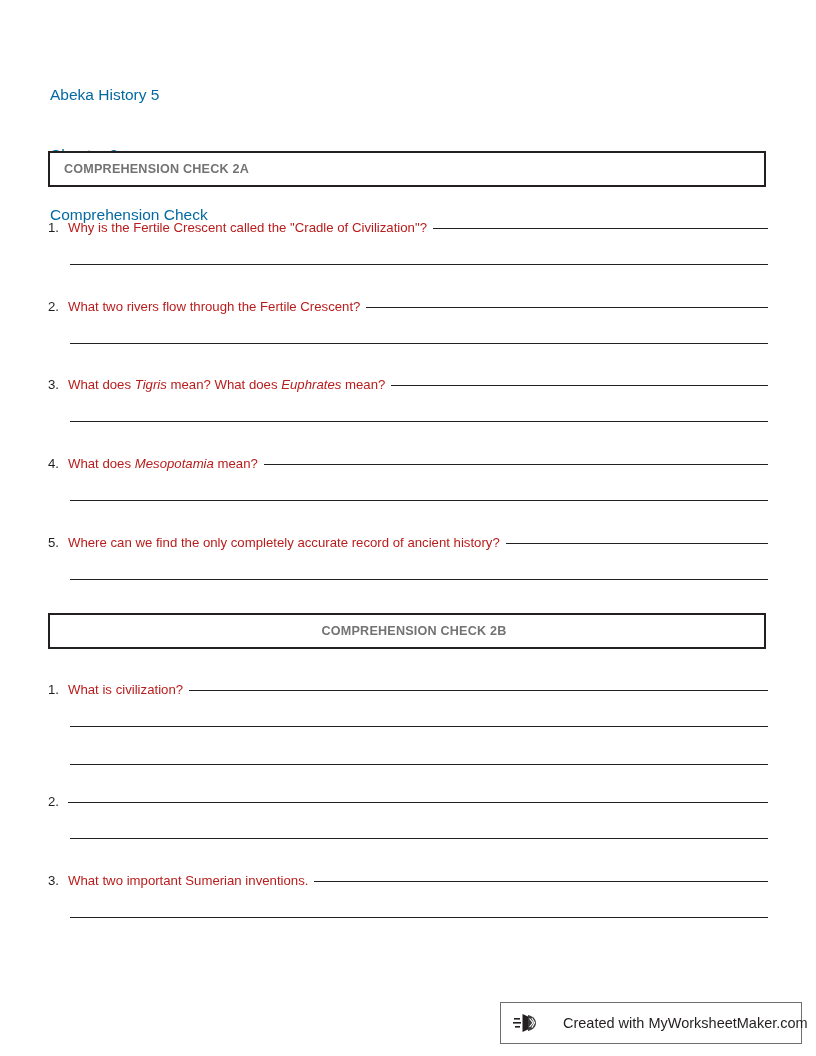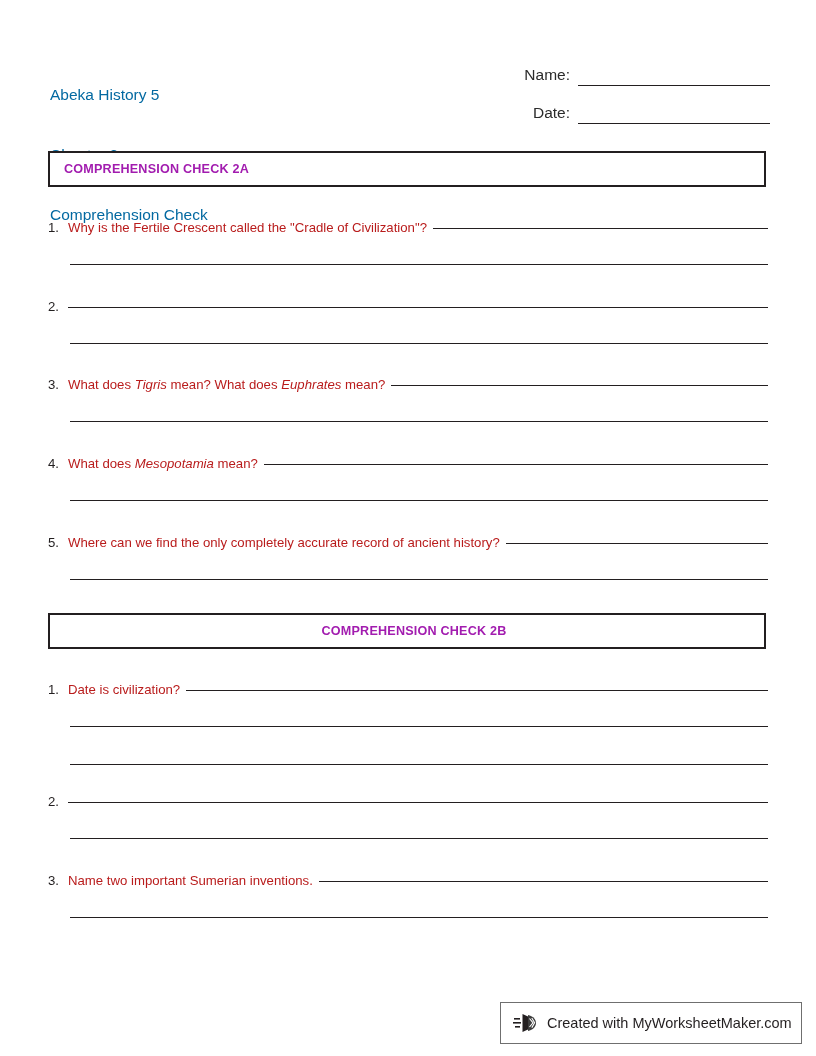--- a/index.html
+++ b/index.html
@@ -69,21 +69,21 @@
     background: #ffffff;
     box-sizing: border-box;
     display: flex;
     align-items: center;
   }
   .section-box .section-label {
     padding-left: 14px;
     font-size: 12.6px;
     font-weight: bold;
     letter-spacing: 0.2px;
-    color: #a21caf;
+    color: #737373;
   }
 
   
   .question {
     position: absolute;
     left: 48px;
     width: 720px;
   }
   .q-line1 {
     display: flex;
@@ -131,62 +131,53 @@
     align-items: center;
   }
   .footer-logo {
     margin-left: 12px;
     width: 26px;
     height: 26px;
     flex: 0 0 26px;
     display: block;
   }
   .footer-text {
-    margin-left: 8px;
+    margin-left: 24px;
     font-size: 14.5px;
     color: #231f20;
     white-space: nowrap;
   }
 </style>
 </head>
 <body>
 
 <div class="header">
   <div class="header-title">
     <span class="line">Abeka History 5</span>
     <span class="line">Chapter 2</span>
     <span class="line">Comprehension Check</span>
   </div>
 
-  <div class="namedate">
-    <div class="nd-row">
-      <span class="nd-label">Name:</span>
-      <span class="nd-rule"></span>
-    </div>
-    <div class="nd-row">
-      <span class="nd-label">Date:</span>
-      <span class="nd-rule"></span>
-    </div>
-  </div>
 </div>
 
 <div id="body-root">
     <div class="section-box" style="top: 151px;">
       <span class="section-label">COMPREHENSION CHECK 2A</span>
     </div>
     <div class="question" style="top: 220px;">
       <div class="q-line1">
         <span class="q-num">1.</span>
         <span class="q-text">Why is the Fertile Crescent called the "Cradle of Civilization"?</span>
         <span class="q-rule"></span>
       </div>
     </div>
     <div class="question" style="top: 299px;">
       <div class="q-line1">
         <span class="q-num">2.</span>
+        <span class="q-text">What two rivers flow through the Fertile Crescent?</span>
         <span class="q-rule"></span>
       </div>
     </div>
     <div class="question" style="top: 377px;">
       <div class="q-line1">
         <span class="q-num">3.</span>
         <span class="q-text">What does <i>Tigris</i> mean? What does <i>Euphrates</i> mean?</span>
         <span class="q-rule"></span>
       </div>
     </div>
@@ -203,34 +194,34 @@
         <span class="q-text">Where can we find the only completely accurate record of ancient history?</span>
         <span class="q-rule"></span>
       </div>
     </div>
     <div class="section-box" style="top: 613px; justify-content: center;">
       <span class="section-label">COMPREHENSION CHECK 2B</span>
     </div>
     <div class="question" style="top: 682px;">
       <div class="q-line1">
         <span class="q-num">1.</span>
-        <span class="q-text">Date is civilization?</span>
+        <span class="q-text">What is civilization?</span>
         <span class="q-rule"></span>
       </div>
     </div>
     <div class="question" style="top: 794px;">
       <div class="q-line1">
         <span class="q-num">2.</span>
         <span class="q-rule"></span>
       </div>
     </div>
     <div class="question" style="top: 873px;">
       <div class="q-line1">
         <span class="q-num">3.</span>
-        <span class="q-text">Name two important Sumerian inventions.</span>
+        <span class="q-text">What two important Sumerian inventions.</span>
         <span class="q-rule"></span>
       </div>
     </div>
   </div>
 
 <div class="footer-badge">
   <svg class="footer-logo" viewBox="0 0 26 26">
     <g fill="#231f20">
       <rect x="1" y="8" width="6" height="1.6"></rect>
       <rect x="0" y="12" width="8" height="1.6"></rect>

